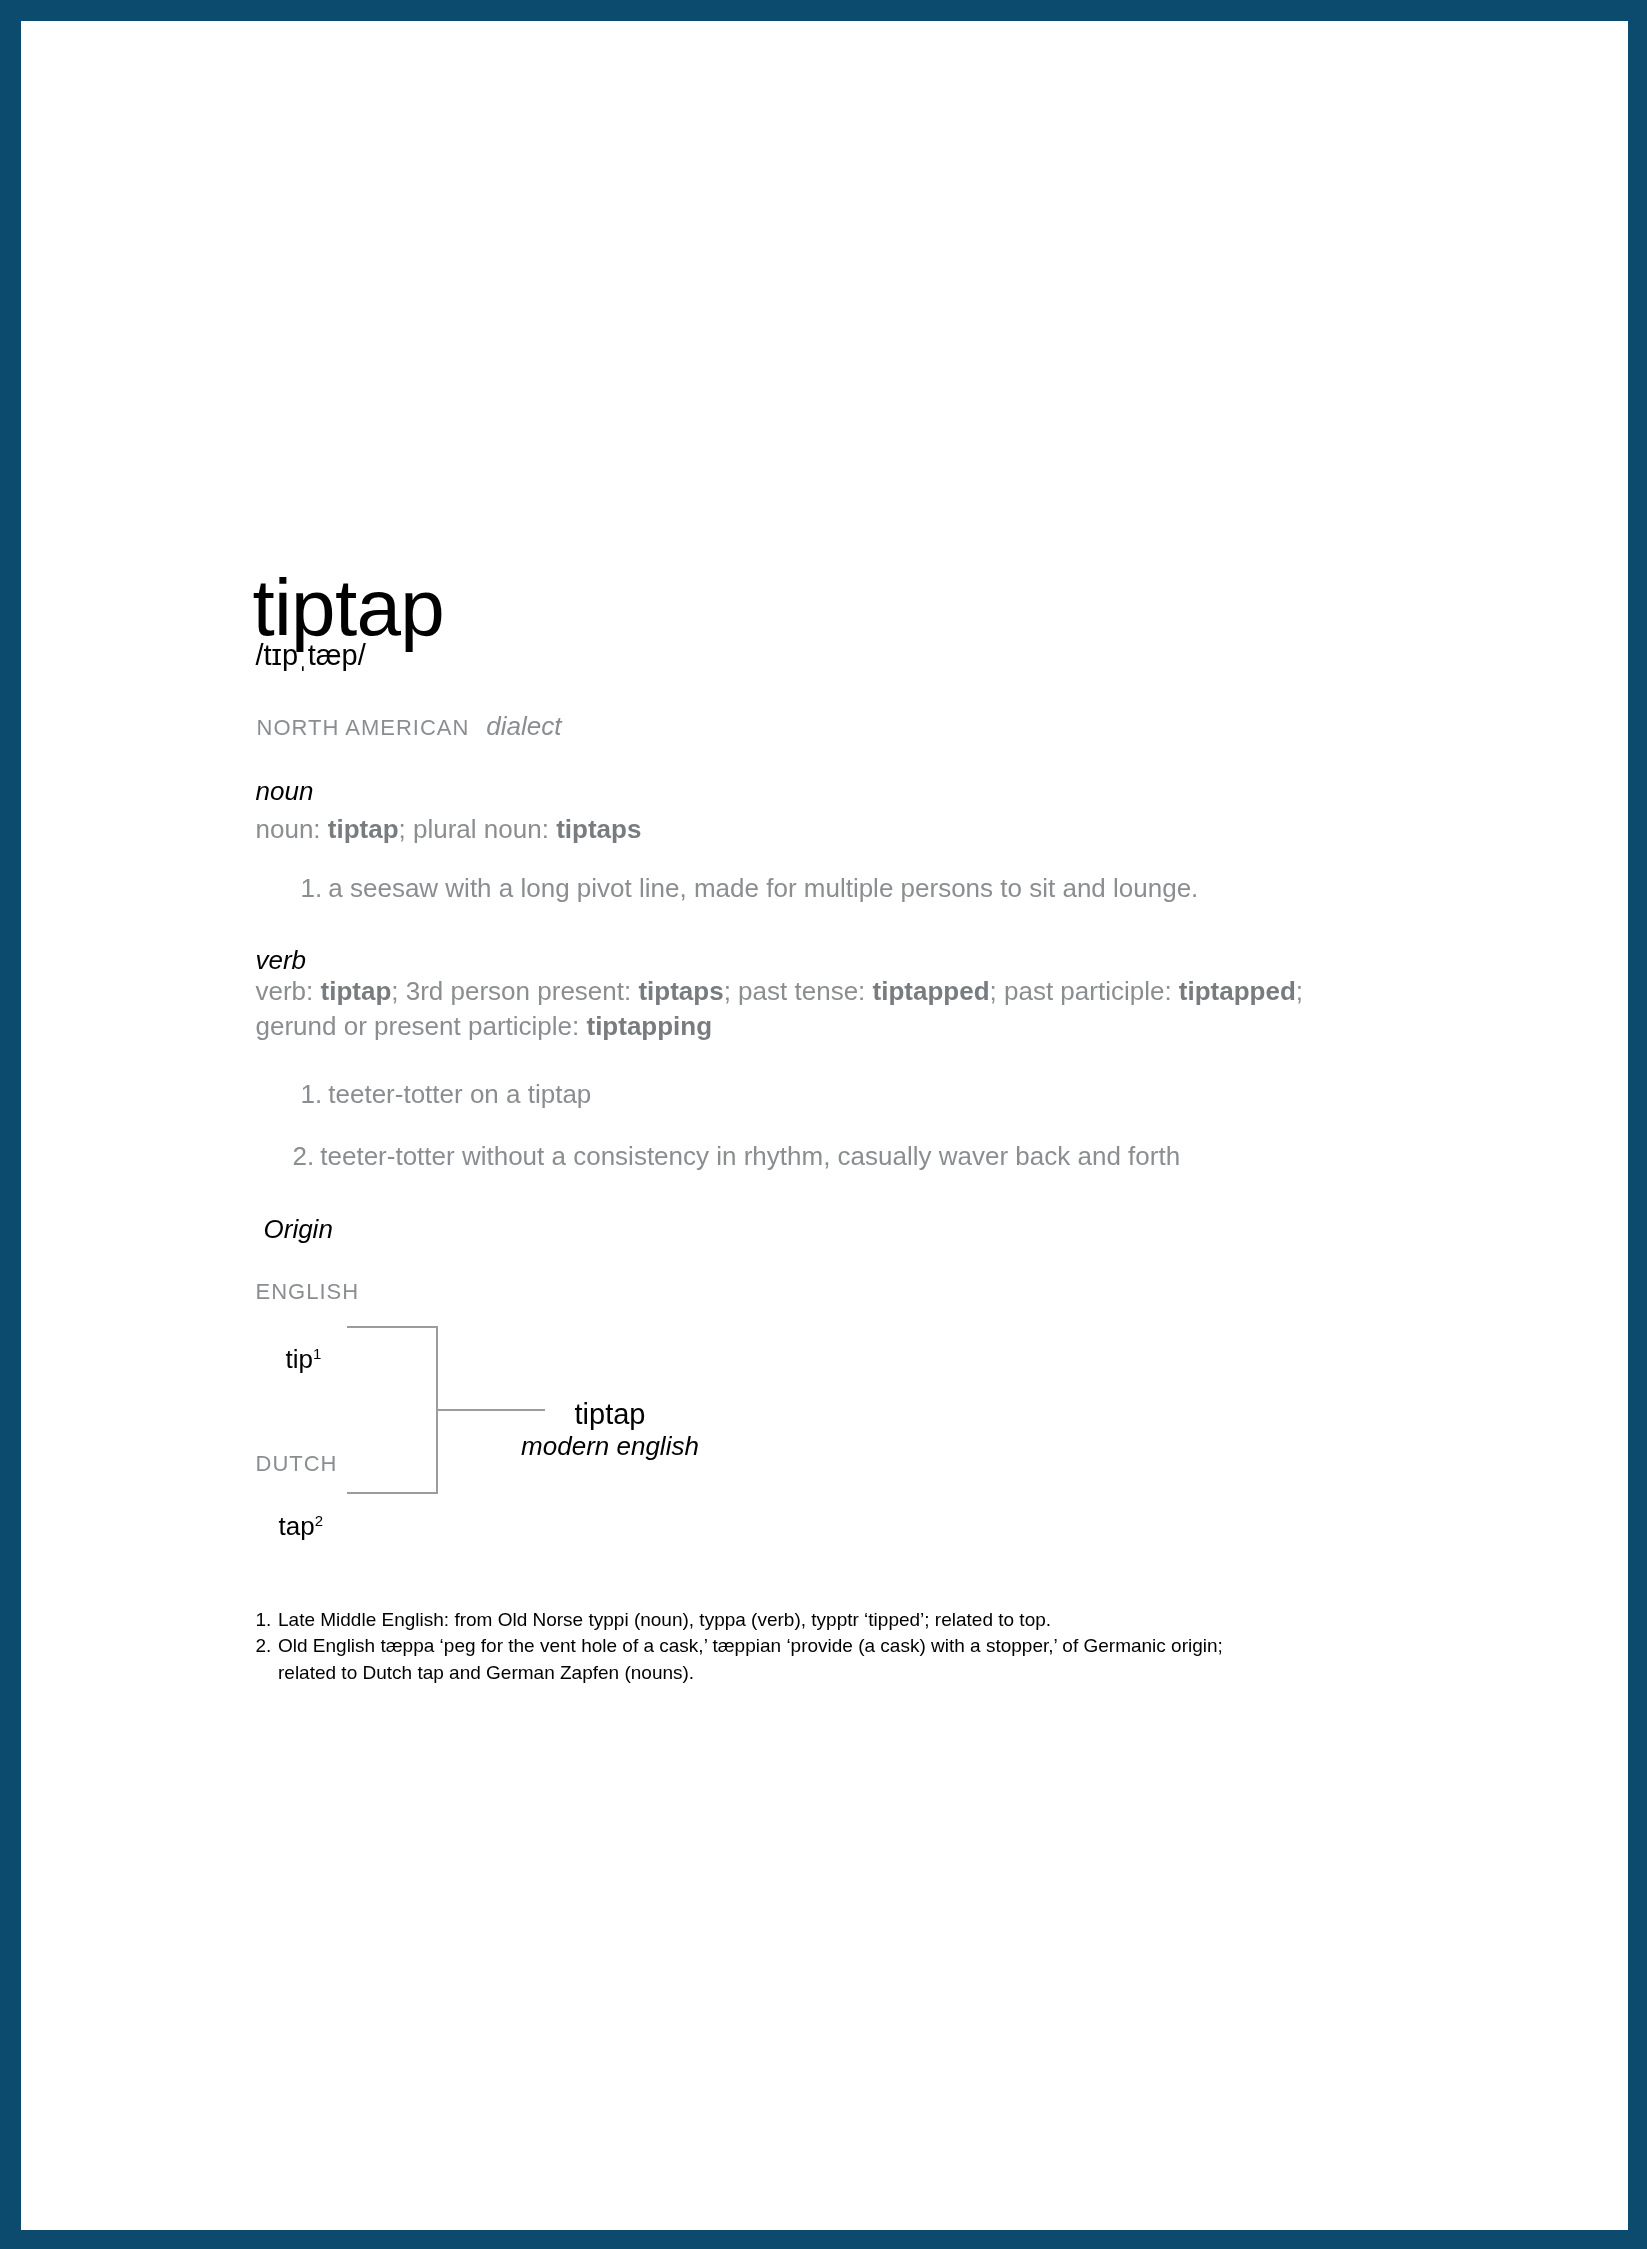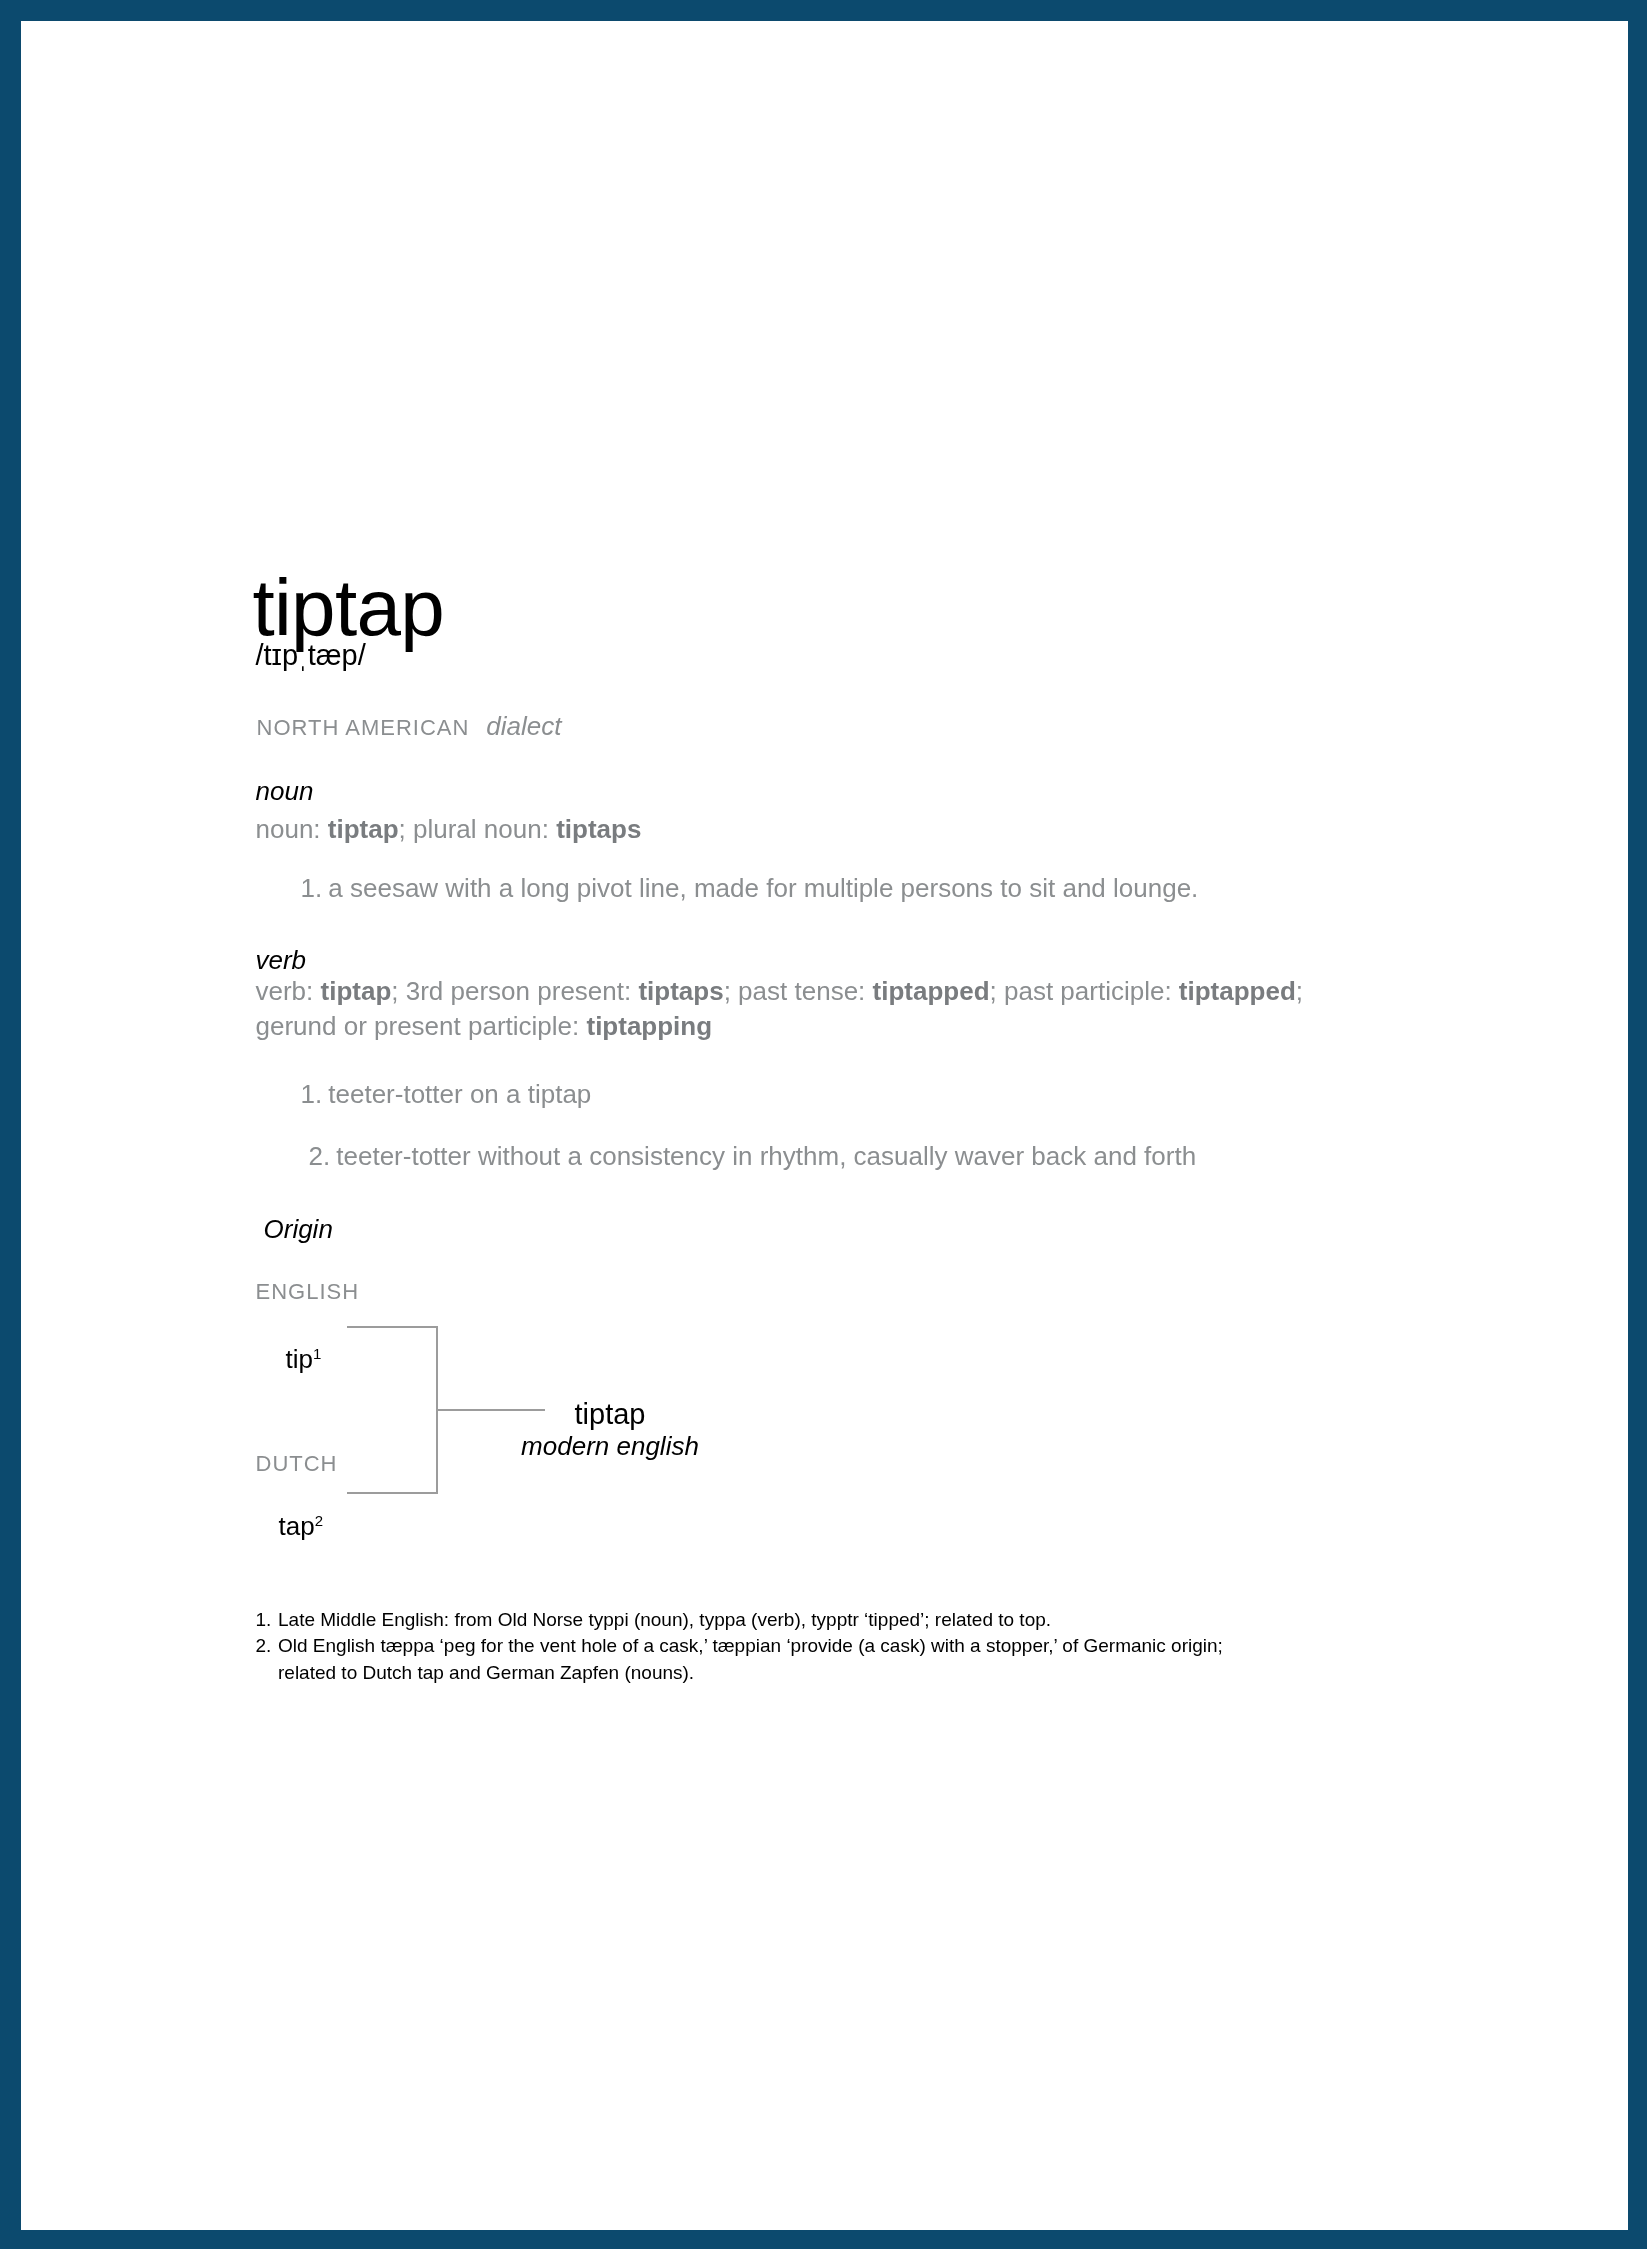--- a/index.html
+++ b/index.html
@@ -74,21 +74,21 @@
       </div>
       <div>
         <span>gerund or present participle: </span><span class="b">tiptapping</span>
       </div>
     </div>
 
     <div class="abs def" style="left:280px; top:1060px;">
       <span class="def-num">1.</span><span>teeter-totter on a tiptap</span>
     </div>
 
-    <div class="abs def" style="left:288px; top:1122px;">
+    <div class="abs def" style="left:272px; top:1122px;">
       <span class="def-num">2.</span><span>teeter-totter without a consistency in rhythm, casually waver back and forth</span>
     </div>
 
     <div class="abs pos-heading" style="left:235px; top:1195px;margin-left:8px;">Origin</div>
 
     <div class="abs lang-label" style="left:235px; top:1260px;">ENGLISH</div>
 
     <div class="abs branch-word" style="left:265px; top:1325px;">
       <span>tip</span><sup class="sup">1</sup>
     </div>

